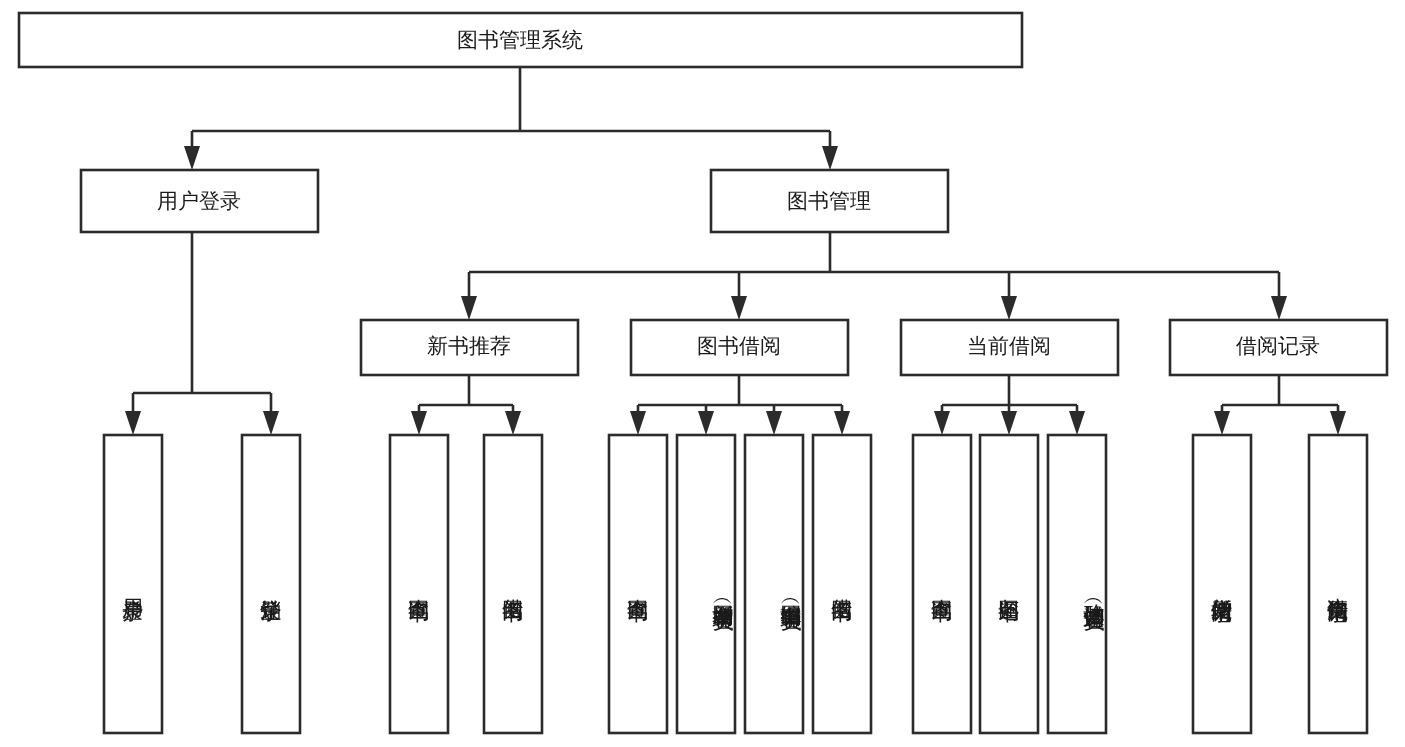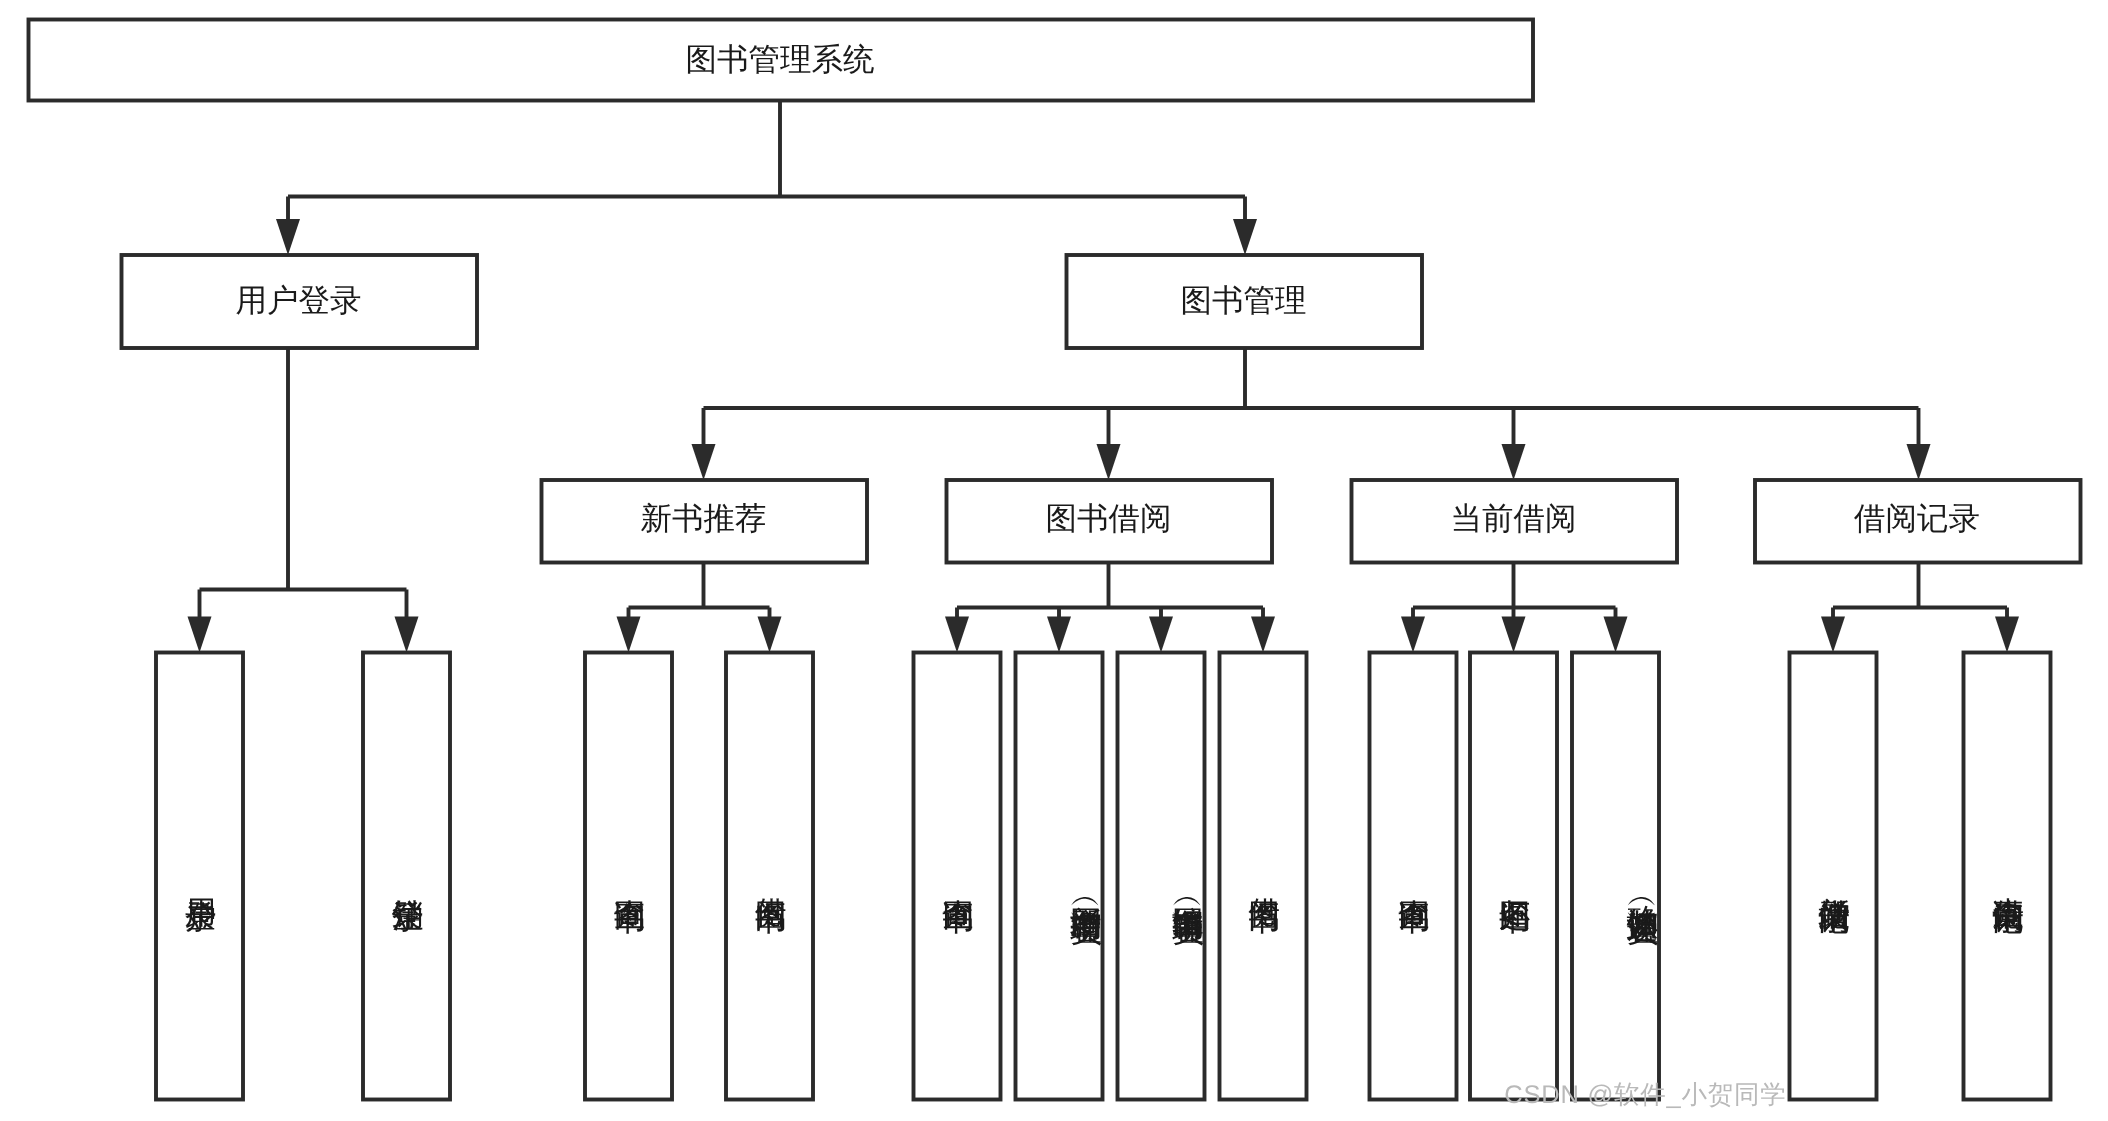--- a/index.html
+++ b/index.html
@@ -168,14 +168,13 @@
   <div class="vert-label" style="left:745px;top:435px;width:58px;height:298px;align-items:flex-start;padding-top:14px;box-sizing:border-box;">编辑图书（管理员）</div>
   <div class="vert-label" style="left:813px;top:435px;width:58px;height:298px;">借阅图书</div>
 
   <div class="vert-label" style="left:913px;top:435px;width:58px;height:298px;">查询图书</div>
   <div class="vert-label" style="left:980px;top:435px;width:58px;height:298px;">归还图书</div>
   <div class="vert-label" style="left:1048px;top:435px;width:58px;height:298px;align-items:flex-start;padding-top:14px;box-sizing:border-box;">确认归还（管理员）</div>
 
   <div class="vert-label" style="left:1193px;top:435px;width:58px;height:298px;">新增借阅记录</div>
   <div class="vert-label" style="left:1309px;top:435px;width:58px;height:298px;">查询借阅记录</div>
 
-  <div class="watermark">CSDN @软件_小贺同学</div>
 </div>
 
 </body></html>

